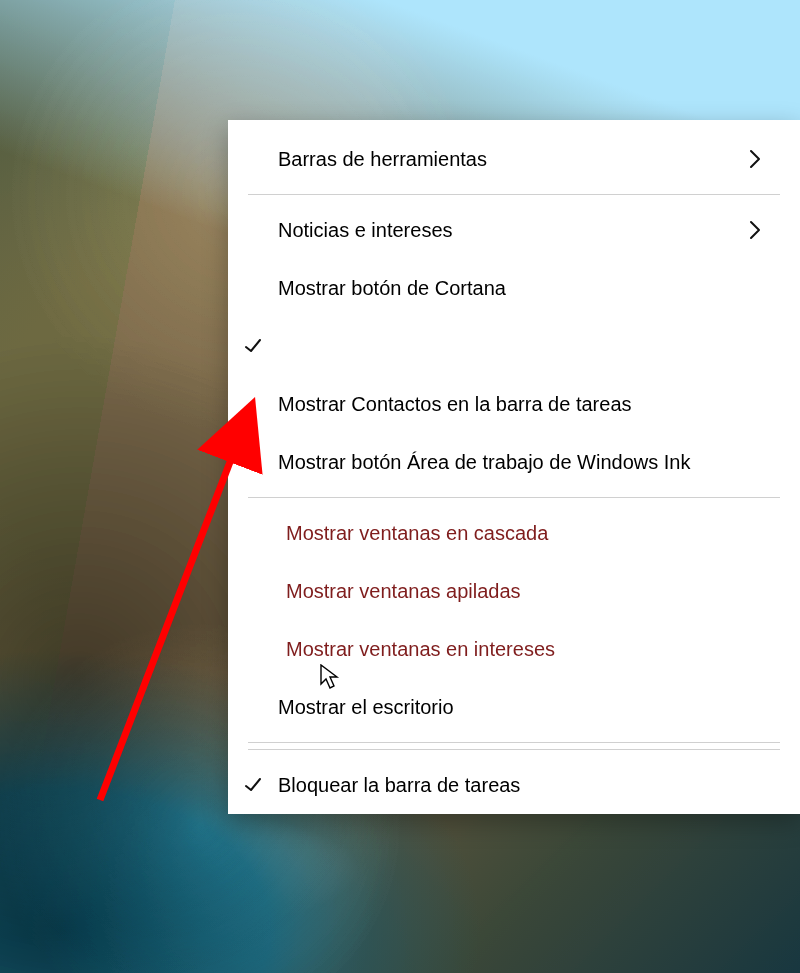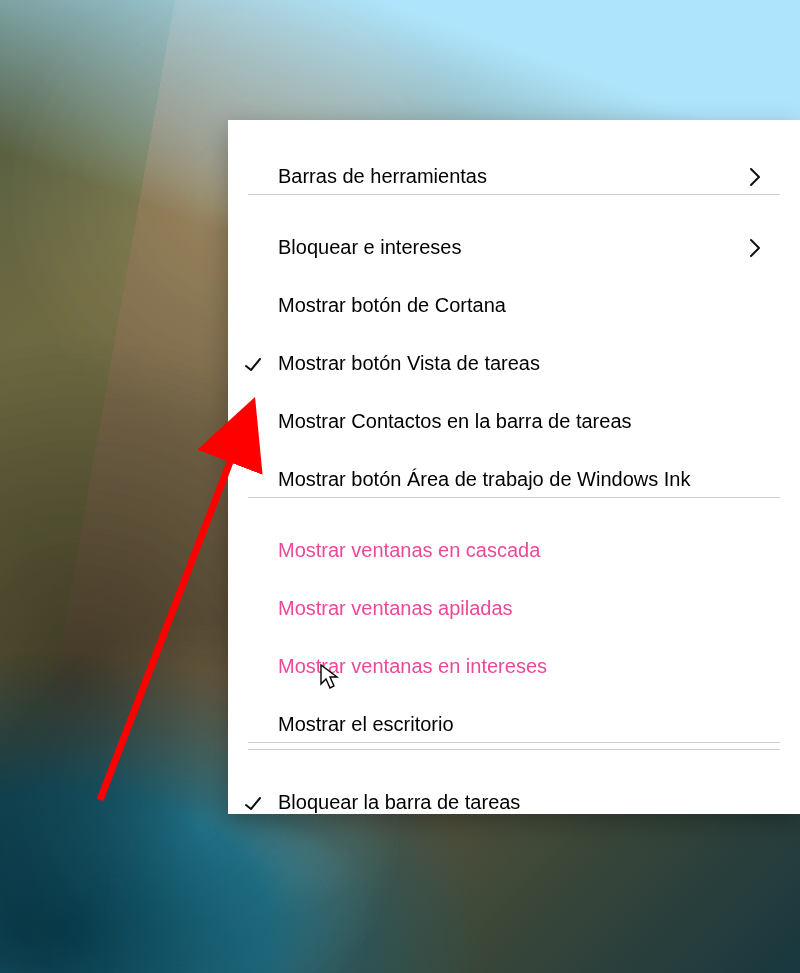--- a/index.html
+++ b/index.html
@@ -63,42 +63,43 @@
     top: 120px;
     width: 572px; 
     background: #ffffff;
     box-shadow: 0 8px 24px rgba(0,0,0,0.28);
     padding: 10px 0 0 0;
     box-sizing: border-box;
   }
 
   .menu-item {
     display: flex;
-    align-items: flex-end;
+    align-items: center;
     height: 58px;
     padding: 0 38px 0 0;
     cursor: default;
     position: relative;
   }
   .menu-item .lead {
     width: 50px;
     min-width: 50px;
     display: flex;
     align-items: center;
     justify-content: center;
   }
   .menu-item .label {
     flex: 1 1 auto;
     white-space: nowrap;
     overflow: hidden;
     text-overflow: clip;
     color: #000;
   }
   .menu-item.disabled .label {
-    color: #ec4899;
+    color: #7f1d1d;
+    margin-left: 8px;
   }
   .menu-item .chevron {
     width: 24px;
     display: flex;
     align-items: center;
     justify-content: flex-end;
   }
 
   .separator {
     height: 1px;
@@ -139,42 +140,41 @@
         <span class="chevron">
           <svg width="14" height="22" viewBox="0 0 14 22">
             <polyline points="3,3 11,11 3,19" fill="none" stroke-width="2" stroke-linecap="round" stroke-linejoin="round"></polyline>
           </svg>
         </span>
       </div>
     </div>
     <div class="separator"></div>
     <div class="menu-item">
       <div class="lead"></div>
-      <div class="label">Bloquear e intereses</div>
+      <div class="label">Noticias e intereses</div>
       <div class="chevron">
         <span class="chevron">
           <svg width="14" height="22" viewBox="0 0 14 22">
             <polyline points="3,3 11,11 3,19" fill="none" stroke-width="2" stroke-linecap="round" stroke-linejoin="round"></polyline>
           </svg>
         </span>
       </div>
     </div>
     <div class="menu-item">
       <div class="lead"></div>
       <div class="label">Mostrar botón de Cortana</div>
     </div>
     <div class="menu-item">
       <div class="lead">
         <span class="check">
           <svg width="20" height="20" viewBox="0 0 20 20">
             <polyline points="3,11 8,15 17,4" fill="none" stroke-width="2" stroke-linecap="round" stroke-linejoin="round"></polyline>
           </svg>
         </span>
       </div>
-      <div class="label">Mostrar botón Vista de tareas</div>
     </div>
     <div class="menu-item">
       <div class="lead"></div>
       <div class="label">Mostrar Contactos en la barra de tareas</div>
     </div>
     <div class="menu-item">
       <div class="lead"></div>
       <div class="label">Mostrar botón Área de trabajo de Windows Ink</div>
     </div>
     <div class="separator"></div>

